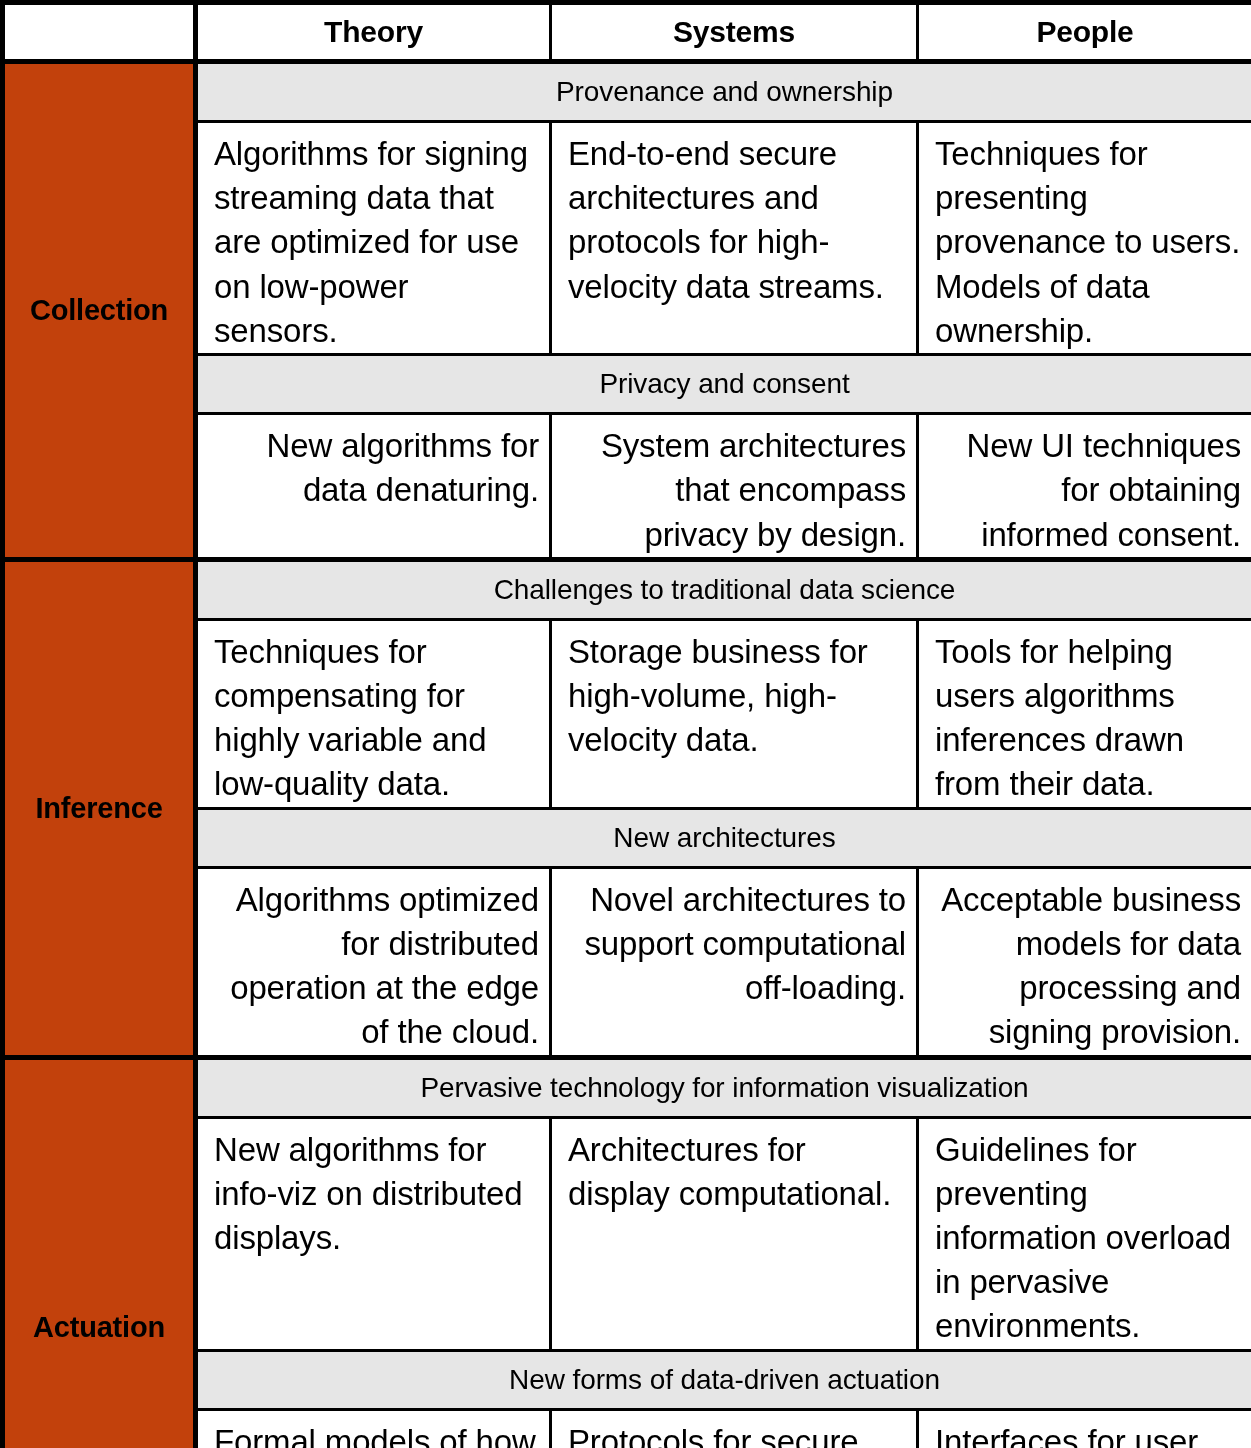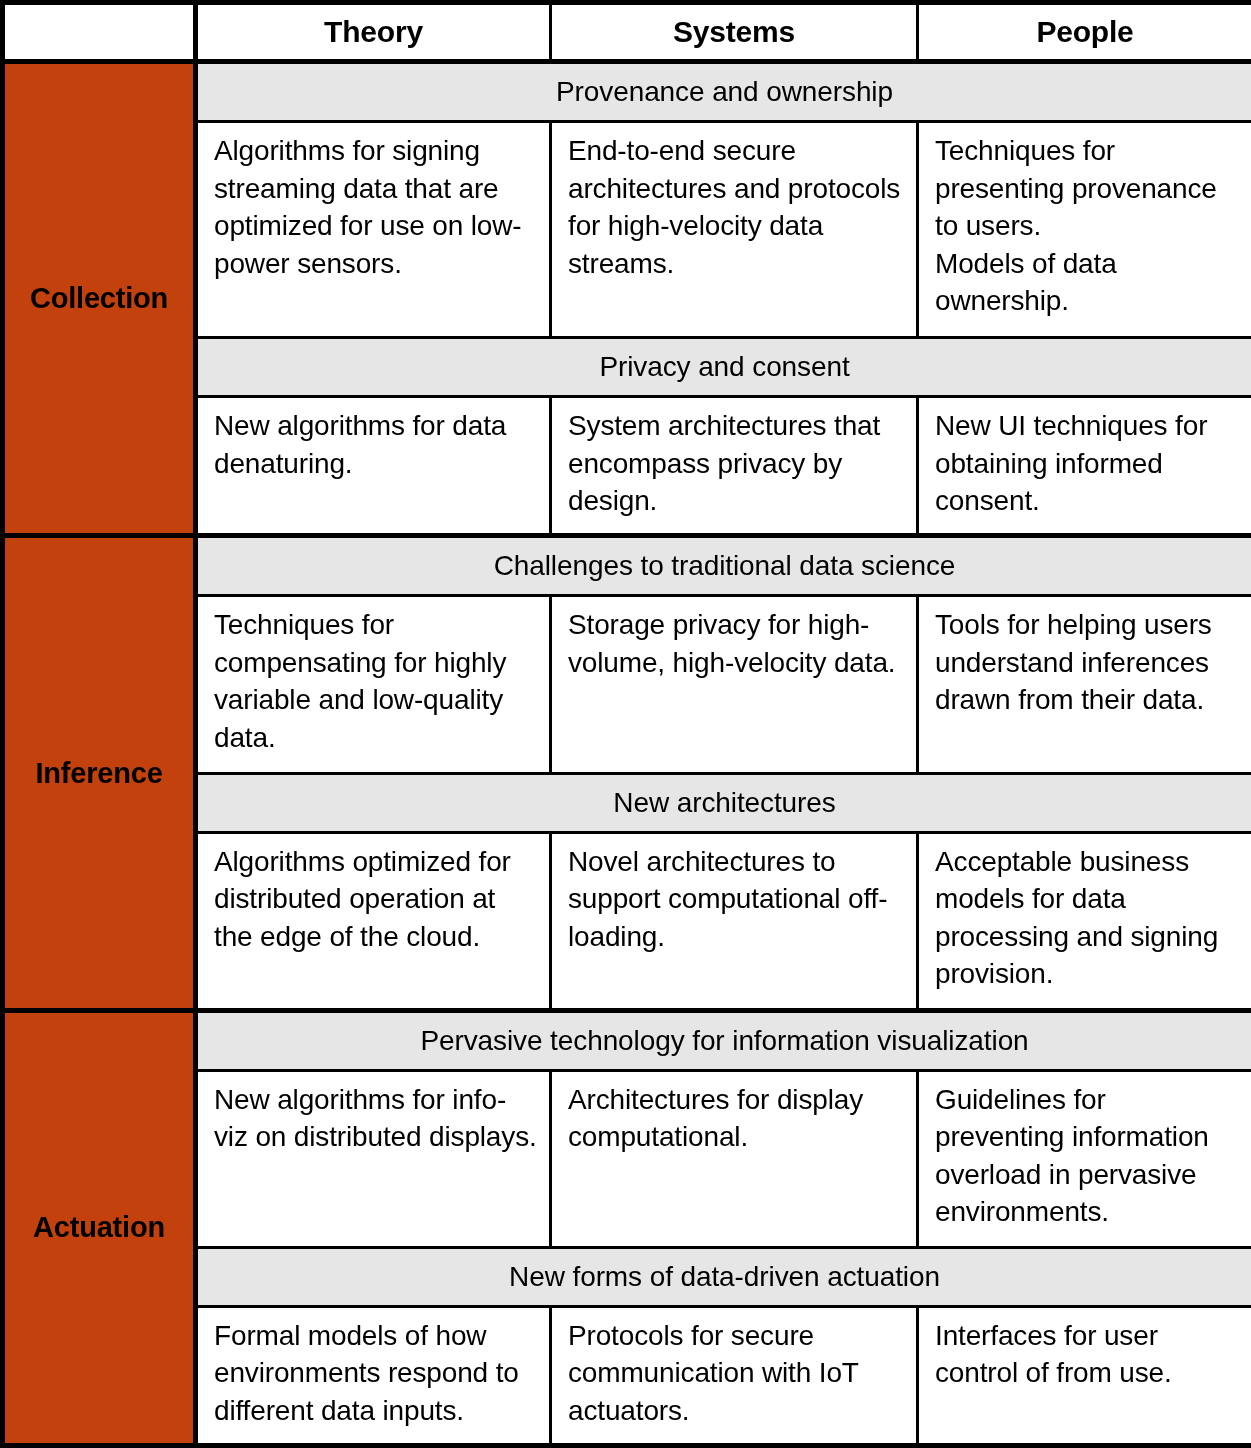--- a/index.html
+++ b/index.html
@@ -70,29 +70,29 @@
     border-top: 3px solid #000000;
     height: 56px;
     padding: 0 8px;
   }
   td.section-band.first-band { border-top: none; }
 
   
   td.content-cell {
     vertical-align: top;
     text-align: left;
-    font-size: 28px;
+    font-size: 33px;
     line-height: 1.34;
     letter-spacing: -0.15px;
-    padding: 9px 10px 8px 16px;
+    padding: 9px 10px 0 16px;
     border-right: 3px solid #000000;
     background: #ffffff;
   }
   td.content-cell.last { border-right: none; }
-  td.content-cell.grp-sep { border-bottom: 5px solid #000000; }
+  td.content-cell.grp-sep { border-bottom: 5px solid #000000; text-align: right; }
 
   .cell-text { display: block; white-space: pre-line; }
 </style>
 </head>
 <body>
 
 <table id="matrix">
   <colgroup>
     <col class="c-label">
       <col class="c-theory">
@@ -144,24 +144,24 @@
 
     <tr>
       <td class="group-label grp-sep-none" rowspan="4" style="border-bottom:5px solid #000;border-top:5px solid #000;">Inference</td>
       <td class="section-band first-band" colspan="3">Challenges to traditional data science</td>
     </tr>
     <tr>
       <td class="content-cell">
           <span class="cell-text">Techniques for compensating for highly variable and low-quality data.</span>
         </td>
       <td class="content-cell">
-          <span class="cell-text">Storage privacy for high-volume, high-velocity data.</span>
-        </td>
-      <td class="content-cell last">
-          <span class="cell-text">Tools for helping users understand inferences drawn from their data.</span>
+          <span class="cell-text">Storage business for high-volume, high-velocity data.</span>
+        </td>
+      <td class="content-cell last">
+          <span class="cell-text">Tools for helping users algorithms inferences drawn from their data.</span>
         </td>
     </tr>
     <tr>
       <td class="section-band" colspan="3">New architectures</td>
     </tr>
     <tr>
       <td class="content-cell grp-sep">
           <span class="cell-text">Algorithms optimized for distributed operation at the edge of the cloud.</span>
         </td>
       <td class="content-cell grp-sep">

